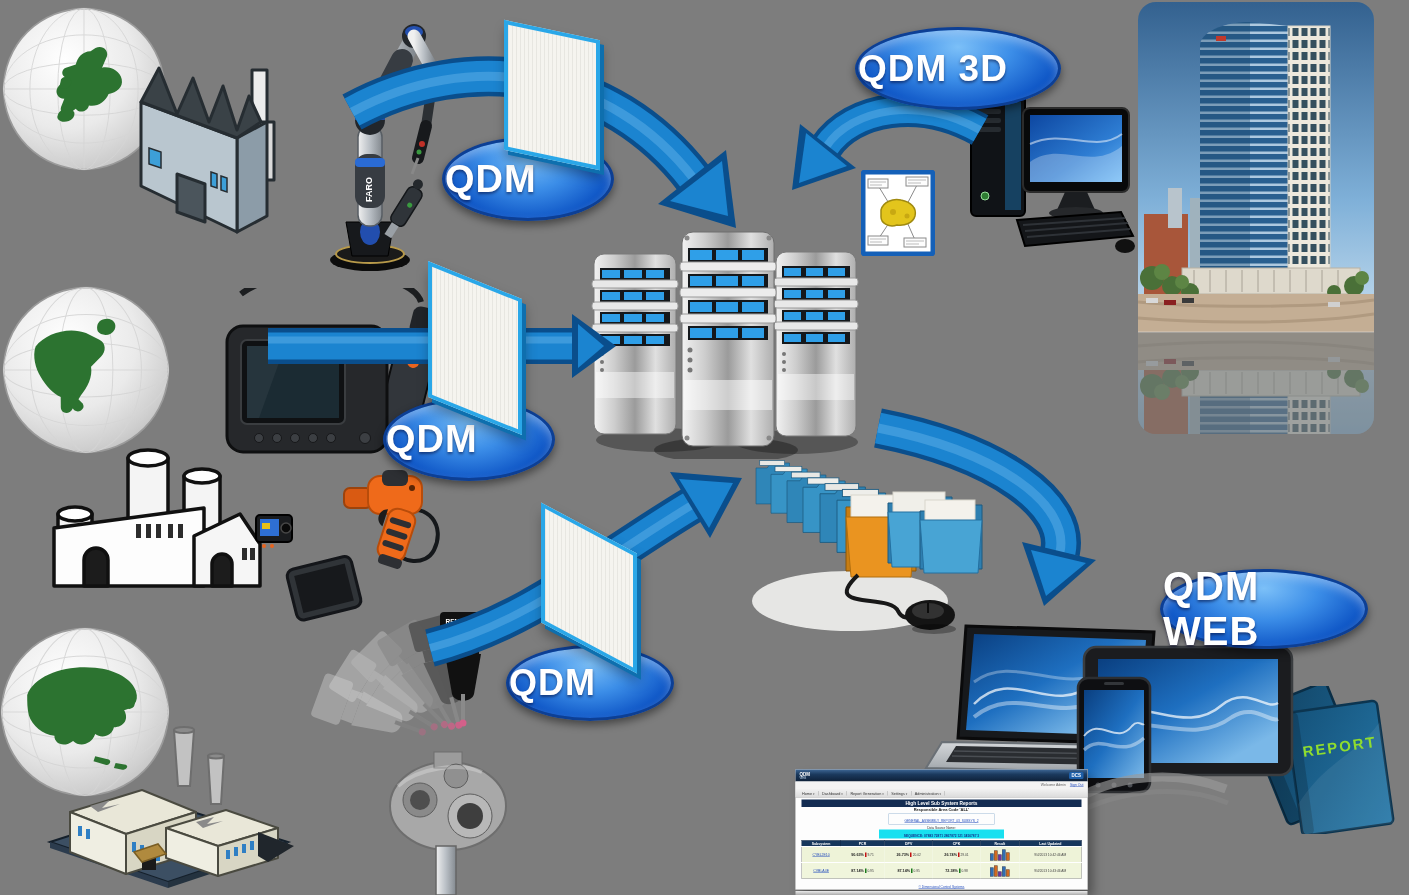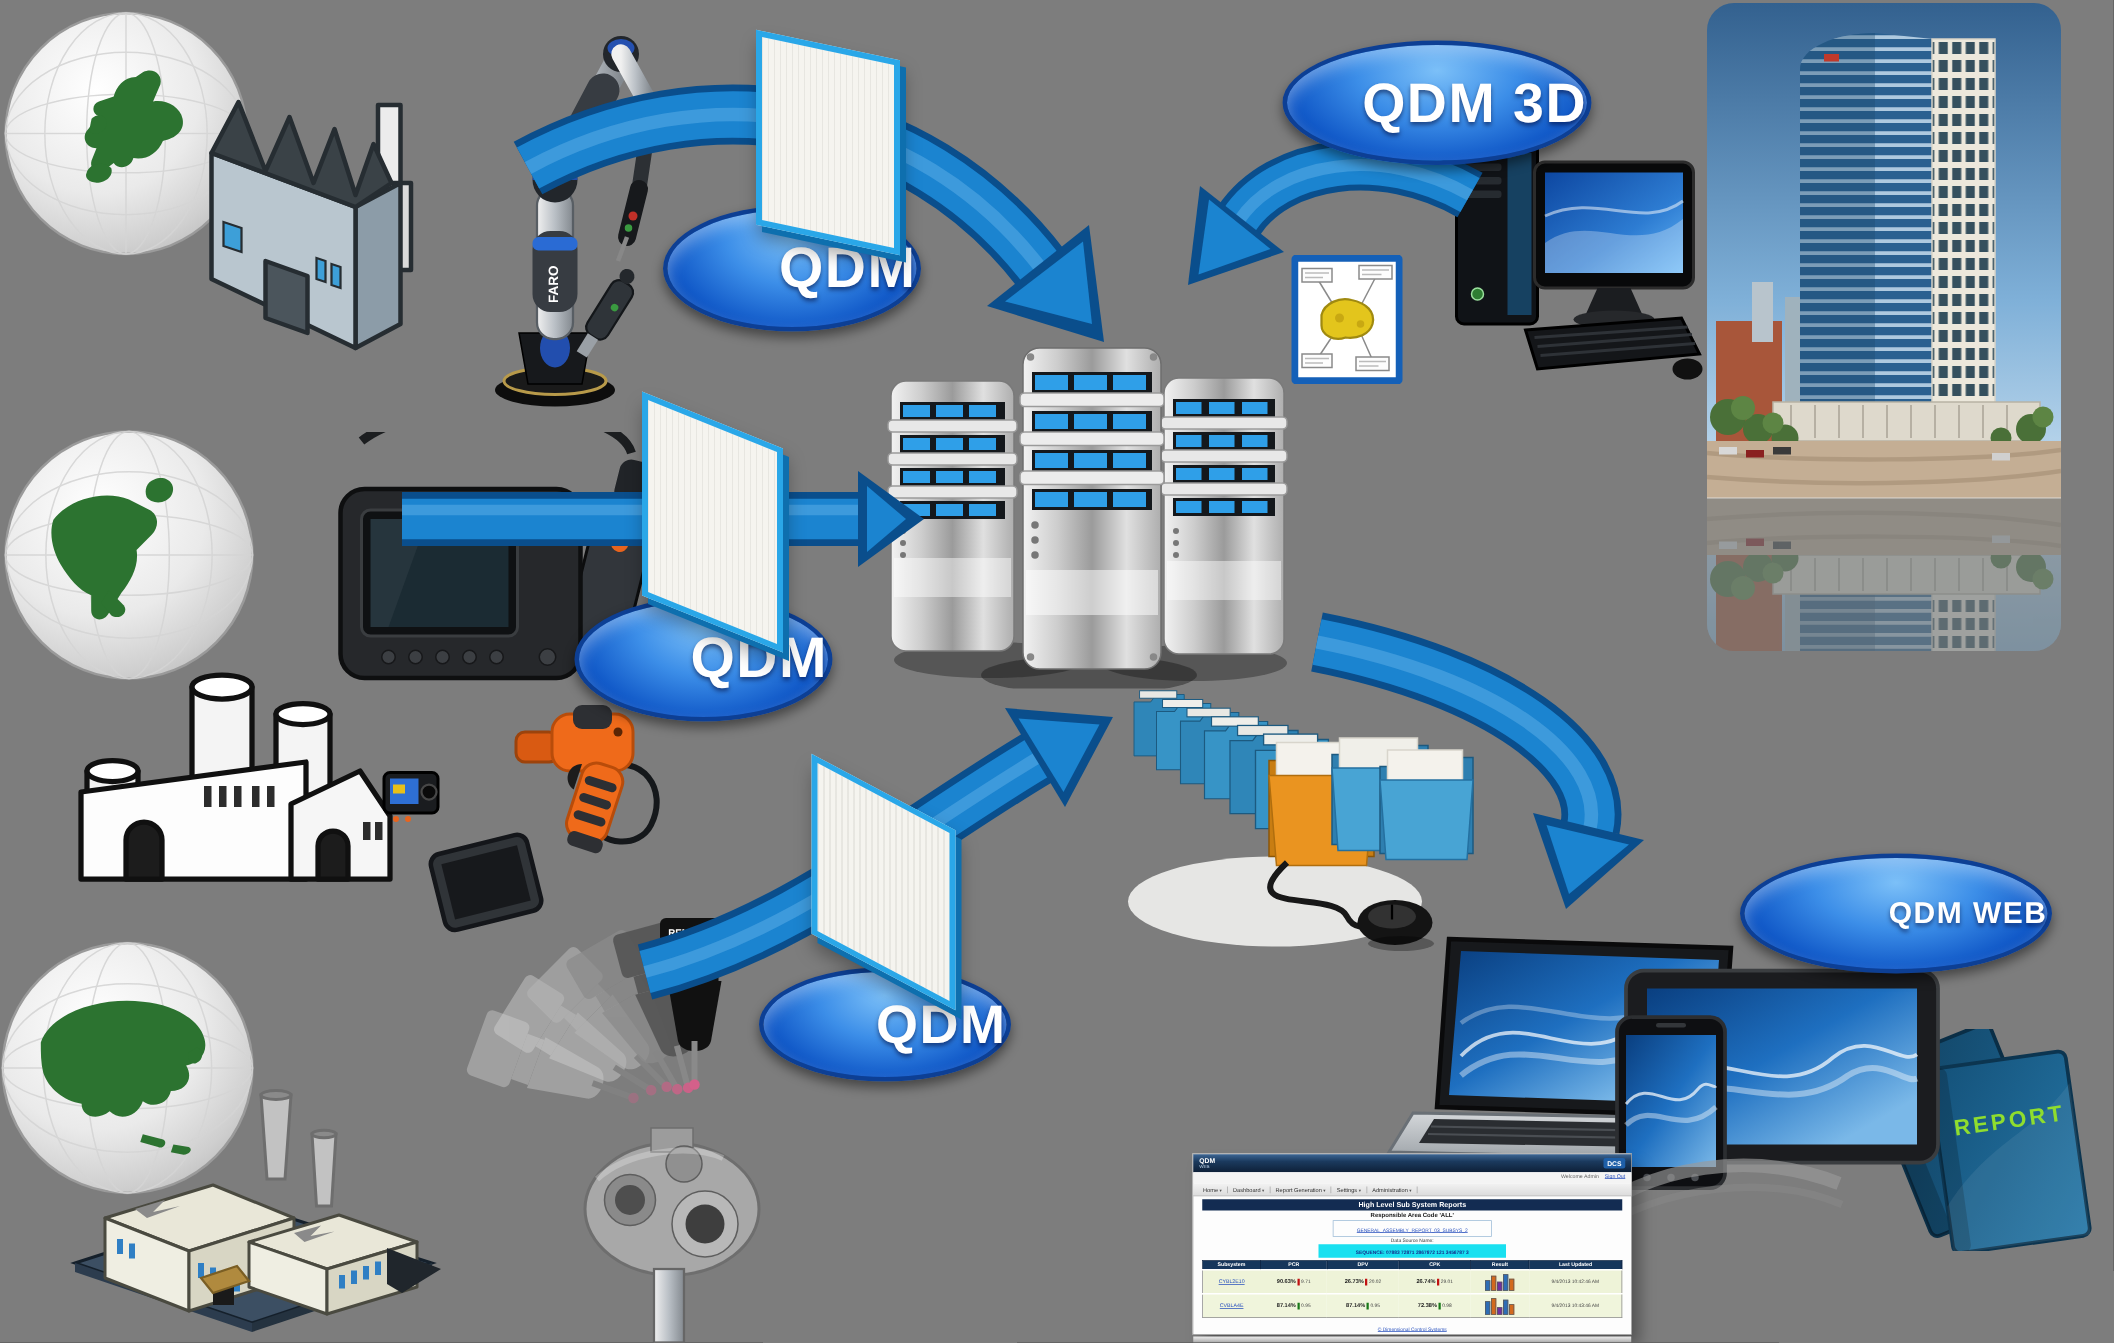--- a/index.html
+++ b/index.html
@@ -1,20 +1,20 @@
 <!DOCTYPE html>
 <html><head>
 <meta charset="utf-8">
 <style>
   html,body{margin:0;padding:0;background:#555;}
   #canvas{position:relative;width:1409px;height:895px;background:#7d7d7d;overflow:hidden;
           font-family:"Liberation Sans",sans-serif;}
   .abs{position:absolute;}
   
-  .qdm-oval{position:absolute;display:flex;align-items:center;justify-content:flex-end;
+  .qdm-oval{position:absolute;display:flex;align-items:center;justify-content:flex-start;
     border-radius:50%;border:3px solid #0d3f94;color:#fff;font-weight:bold;letter-spacing:1px;
     background:radial-gradient(ellipse at 50% 22%, #7cc0f8 0%, #3c8ee8 38%, #1159c8 72%, #0a46a8 100%);
     box-shadow:0 4px 8px rgba(0,0,0,.45), inset 0 5px 10px rgba(255,255,255,.35);
     text-shadow:0 2px 3px rgba(0,0,40,.5); z-index:30;}
   
   .panel{position:absolute;background:#f5f4ef;
     background-image:repeating-linear-gradient(90deg, rgba(110,110,100,.10) 0 1px, transparent 1px 4px);
     border:4px solid #2aa7e8; box-shadow:4px 4px 0 #0e6fae, 2px 8px 12px rgba(0,0,0,.35);
     z-index:32;}
   
@@ -672,21 +672,21 @@
     </div>
   <div class="qdm-oval" style="left:383px;top:398px;width:166px;height:77px;font-size:38px;">
       <span>QDM</span>
     </div>
   <div class="qdm-oval" style="left:506px;top:645px;width:162px;height:70px;font-size:36px;">
       <span>QDM</span>
     </div>
   <div class="qdm-oval" style="left:855px;top:27px;width:200px;height:77px;font-size:37px;">
       <span>QDM 3D</span>
     </div>
-  <div class="qdm-oval" style="left:1160px;top:569px;width:202px;height:74px;font-size:20px;">
+  <div class="qdm-oval" style="left:1160px;top:569px;width:202px;height:74px;font-size:40px;">
       <span>QDM WEB</span>
     </div>
 
   <svg class="abs" style="left:922px;top:622px;z-index:23" width="285" height="172" viewBox="0 0 285 172">
     <defs>
         <linearGradient id="lwav" x1="0" y1="0" x2="1" y2="1">
           <stop offset="0" stop-color="#0a3f80"></stop>
           <stop offset=".45" stop-color="#1e6fc0"></stop>
           <stop offset=".8" stop-color="#7ab8e8"></stop>
           <stop offset="1" stop-color="#b8dcf4"></stop>

